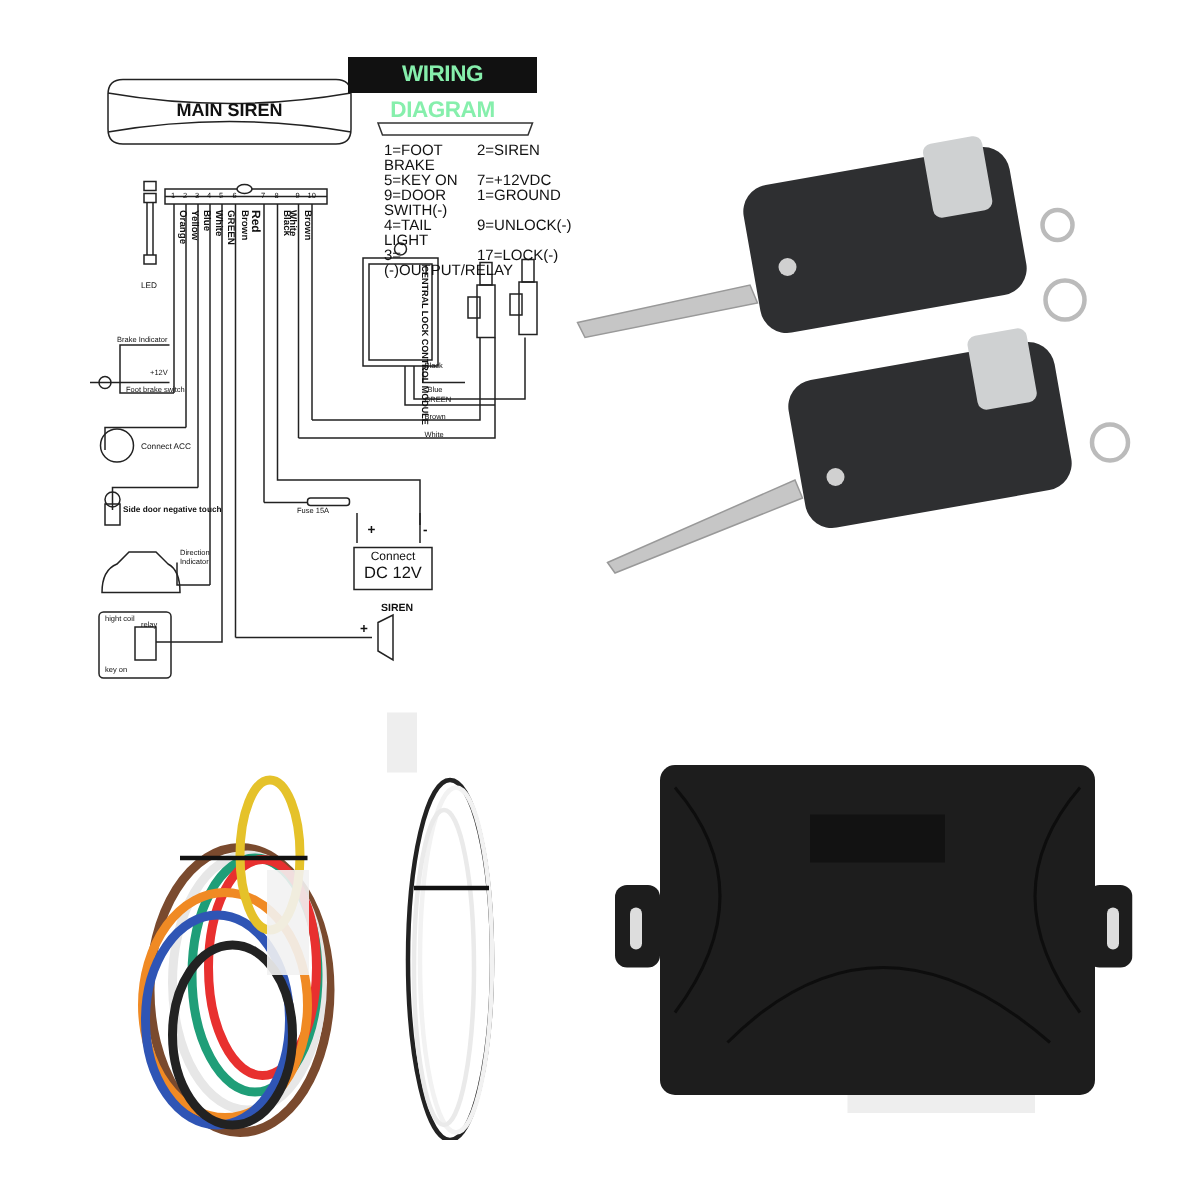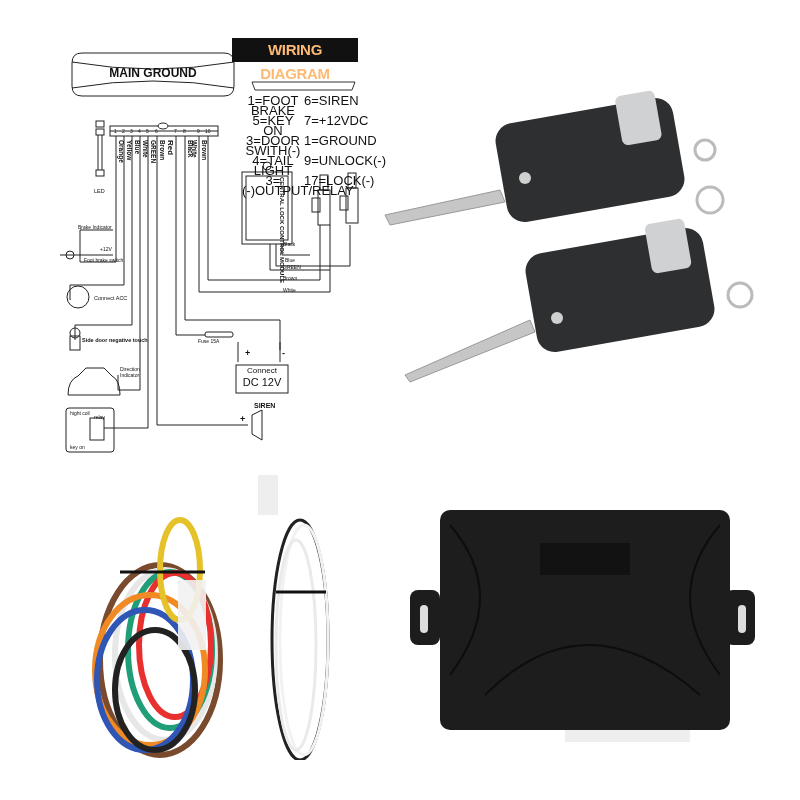--- a/index.html
+++ b/index.html
@@ -1,21 +1,21 @@
 <!DOCTYPE html>
 <html><head>
 <meta charset="utf-8">
 <style>
   html,body{margin:0;padding:0;background:#ffffff;}
   body{width:800px;height:800px;position:relative;overflow:hidden;font-family:"Liberation Sans",sans-serif;color:#111;}
   .abs{position:absolute;}
   .diagram{left:0;top:0;width:380px;height:460px;}
-  .wd-title{left:232px;top:38px;width:126px;height:24px;background:#111;color:#fdba74;font-weight:bold;font-size:15px;line-height:24px;text-align:center;letter-spacing:-0.3px;}
+  .wd-title{left:232px;top:38px;width:126px;height:24px;background:#111;color:#86efac;font-weight:bold;font-size:15px;line-height:24px;text-align:center;letter-spacing:-0.3px;}
   .mainboard-label{left:72px;top:66px;width:162px;text-align:center;font-weight:bold;font-size:12px;}
-  .legend{left:242px;top:96px;font-size:13px;line-height:10px;text-align:center;}
+  .legend{left:256px;top:96px;font-size:10px;line-height:10px;}
   .legend .row{display:flex;}
   .legend .c1{width:62px;}
   .wire-label{font-size:6.5px;font-weight:bold;writing-mode:vertical-rl;transform:rotate(0deg);}
   .small{font-size:5.5px;}
   .tiny{font-size:5px;}
   .photo{position:absolute;}
 </style>
 </head>
 <body>
 
@@ -94,33 +94,33 @@
       <rect x="320" y="175" width="8" height="15"></rect>
       <rect x="348" y="173" width="8" height="15"></rect>
     </g>
 
     <g fill="none" stroke="#333" stroke-width="1">
       <path d="M252 82 H355 L352 90 H255 Z"></path>
     </g>
   </svg>
 
   <div class="abs wd-title">WIRING DIAGRAM</div>
-  <div class="abs mainboard-label">MAIN GROUND</div>
+  <div class="abs mainboard-label">MAIN SIREN</div>
 
   <div class="abs legend">
     <div class="row">
         <span class="c1">1=FOOT BRAKE</span>
-        <span>6=SIREN</span>
+        <span>2=SIREN</span>
       </div>
     <div class="row">
         <span class="c1">5=KEY ON</span>
         <span>7=+12VDC</span>
       </div>
     <div class="row">
-        <span class="c1">3=DOOR SWITH(-)</span>
+        <span class="c1">9=DOOR SWITH(-)</span>
         <span>1=GROUND</span>
       </div>
     <div class="row">
         <span class="c1">4=TAIL LIGHT</span>
         <span>9=UNLOCK(-)</span>
       </div>
     <div class="row">
         <span class="c1">3=(-)OUTPUT/RELAY</span>
         <span>17=LOCK(-)</span>
       </div>

